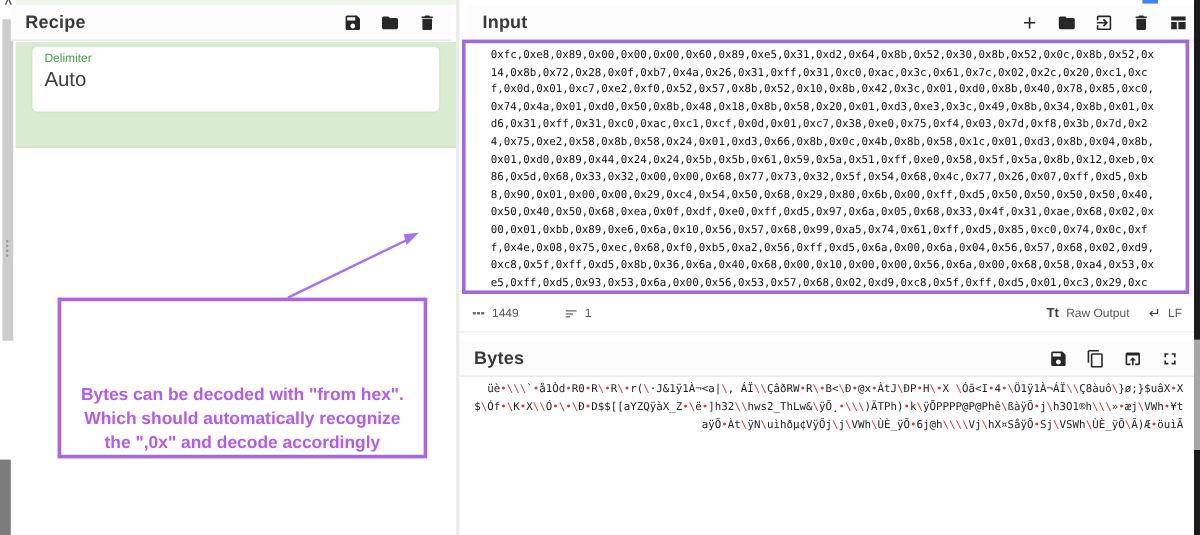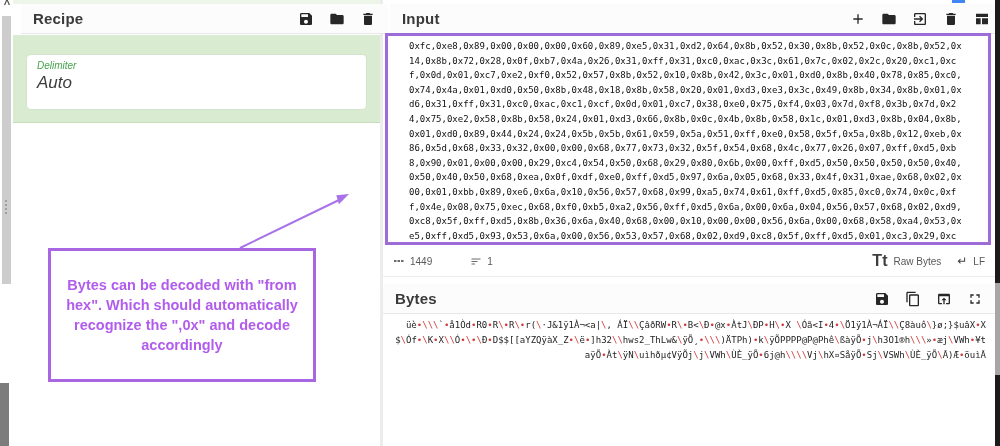--- a/index.html
+++ b/index.html
@@ -18,56 +18,56 @@
   
   .top-strip{left:13px;top:0;width:367px;height:4px;background:#eef5e9;}
   .v-divider{left:380px;top:0;width:3px;height:446px;background:#ececec;}
   .hdr{height:30px;background:#fcfcfc;border-bottom:1px solid #e7e7e7;display:flex;align-items:center;padding:0 12px;}
   .hdr .title{font-size:15px;font-weight:bold;color:#3a3a3a;letter-spacing:.2px;}
   .hdr .icons{margin-left:auto;display:flex;gap:15px;color:#272727;}
   .ic{width:16px;height:16px;display:inline-block;cursor:pointer;}
   .ic svg{width:100%;height:100%;fill:currentColor;display:block;}
   .ic.small{width:13px;height:13px;}
 
-  .recipe-hdr{left:21px;top:4px;width:367px;}
+  .recipe-hdr{left:9px;top:4px;width:367px;}
   .input-hdr{left:390px;top:4px;width:612px;}
   .output-hdr{left:383px;top:284px;width:612px;}
 
   
   .op{left:13px;top:35px;width:367px;height:88px;background:#d9ecd2;border-bottom:1px solid #c6debc;}
   .op-title-row{display:flex;align-items:center;padding:8px 16px 4px 16px;}
   .op-name{font-size:13px;font-weight:bold;color:#417d3c;}
   .op-icons{margin-left:auto;display:flex;gap:14px;color:#8aa089;}
-  .op-arg{margin:20px 14px;background:#fff;border-radius:4px;padding:5px 10px;height:44px;box-shadow:0 0 0 1px rgba(0,0,0,.03);font-style:italic;}
+  .op-arg{margin:4px 14px;background:#fff;border-radius:4px;padding:5px 10px;height:44px;box-shadow:0 0 0 1px rgba(0,0,0,.03);}
   .arg-label{font-size:10px;color:#45a34d;}
   .arg-value{font-size:17px;color:#3d3d3d;margin-top:2px;cursor:pointer;}
 
   
   .input-box{left:385px;top:33px;width:606px;height:212px;border:3px solid #9e6cd9;background:#fff;
              padding:3px 21px;font-family:"DejaVu Sans Mono",monospace;font-size:9px;line-height:14.6px;
              color:#101010;white-space:pre-wrap;word-break:break-all;overflow:hidden;cursor:text;}
   .caret{display:inline-block;width:1px;height:10px;background:#333;vertical-align:-1px;}
   .io-footer{left:383px;top:246px;width:612px;height:30px;display:flex;align-items:center;
              padding:0 10px;font-size:10px;color:#585858;background:#fff;gap:24px;}
   .io-footer .grp{display:flex;align-items:center;gap:5px;}
   .io-footer .right{margin-left:auto;display:flex;align-items:center;gap:6px;}
   .mini-ic{width:12px;height:12px;display:inline-block;color:#6b6b6b;}
   .mini-ic svg{width:100%;height:100%;fill:currentColor;display:block;}
-  .enc-ic{font-weight:bold;font-size:16px;color:#3f3f3f;cursor:pointer;margin-left:32px;}
+  .enc-ic{font-weight:bold;font-size:11px;color:#3f3f3f;cursor:pointer;margin-left:32px;}
   .eol-ic{font-size:12px;color:#3f3f3f;cursor:pointer;}
   .splitter{left:383px;top:276px;width:612px;height:8px;border-top:1px solid #ededed;text-align:center;cursor:row-resize;}
   .splitter span{display:inline-block;color:#b3b3b3;font-size:10px;line-height:5px;letter-spacing:1px;}
   .output-box{left:385px;top:316px;width:606px;height:126px;padding:2px 5px;
               font-family:"DejaVu Sans Mono",monospace;font-size:9px;line-height:15px;
               color:#1d1d1d;white-space:pre-wrap;word-break:break-all;overflow:hidden;text-align:right;}
   .output-box .ctrl{color:#d23b3b;}
 
   
-  .note-box{left:48px;top:248px;width:268px;height:134px;border:3px solid #a966e3;background:#fff;
-            display:flex;align-items:center;justify-content:center;padding:0 10px;}
+  .note-box{left:48px;top:248px;width:308px;height:134px;border:3px solid #a966e3;background:#fff;
+            display:flex;align-items:flex-end;justify-content:center;padding:0 10px;}
   .note-text{color:#b25ced;font-size:14.5px;line-height:20px;font-weight:bold;text-align:center;}
   .arrow-svg{left:0;top:0;width:1000px;height:446px;pointer-events:none;}
 
   
   .blue-sliver{left:952px;top:0;width:13px;height:3px;background:#4285f4;}
   .right-rail{left:995px;top:0;width:5px;height:446px;background:#1b1b1b;}
   .right-rail-mid{left:995px;top:283px;width:5px;height:92px;background:#a6a6a6;}
 </style>
 </head>
 <body>
@@ -156,21 +156,21 @@
   <span class="grp" style="margin-left:14px;">
     <span class="mini-ic">
         <svg viewBox="0 0 24 24">
           <path d="M3 7h18v2H3zM3 12h12v2H3zM3 17h7v2H3z"></path>
         </svg>
       </span>
     <span>1</span>
   </span>
   <span class="right">
     <span class="enc-ic">Tt</span>
-    <span>Raw Bytes</span>
+    <span>Raw Output</span>
     <span class="eol-ic" style="margin-left:10px;">↵</span>
     <span>LF</span>
   </span>
 </div>
 
 <div class="abs splitter"><span>········</span></div>
 
 <div class="abs hdr output-hdr">
   <span class="title">Bytes</span>
   <span class="icons">

